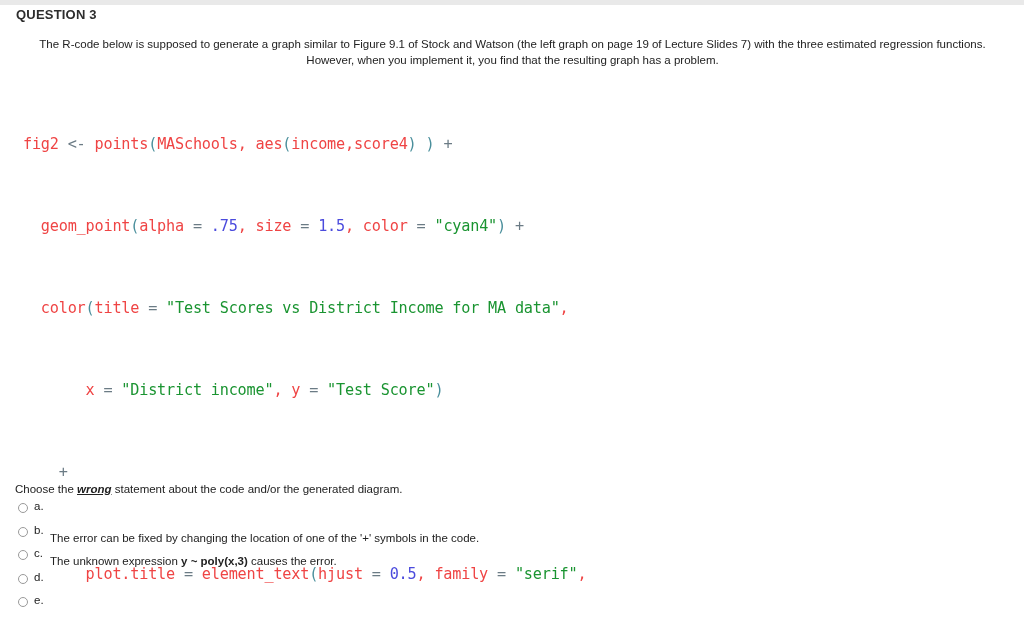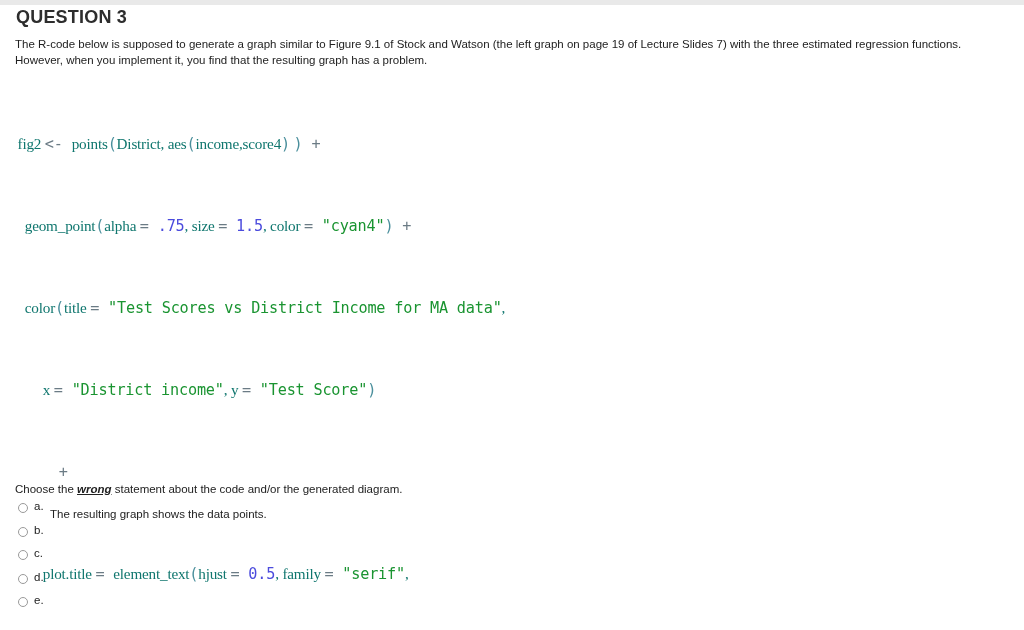--- a/index.html
+++ b/index.html
@@ -25,53 +25,54 @@
   .page {
     position: absolute;
     top: 0; left: 0;
     width: 1024px;
     height: 630px;
   }
   .qtitle {
     position: absolute;
     left: 16px;
     top: 7px;
-    font-size: 18px;
+    font-size: 13px;
     font-weight: bold;
     letter-spacing: 0.2px;
     color: #2d2d2d;
   }
   .intro {
     position: absolute;
     left: 15px;
     top: 37px;
     width: 995px;
     font-size: 11.5px;
     line-height: 15.5px;
     color: #222222;
+    text-align: center;
   }
   
   .code {
     position: absolute;
     left: 14px;
     top: 72px;
     width: 995px;
     font-family: "DejaVu Sans Mono", "Liberation Mono", monospace;
     font-size: 15.2px;
     line-height: 20.5px;
     color: #2b2b2b;
     white-space: pre;
     letter-spacing: -0.2px;
   }
   .code .ln { display: block; height: 20.5px; }
   .str { color: #1a9431; }
   .num { color: #4b4bdd; }
   .par { color: #4a8f9c; }
   .op  { color: #6b7b85; }
-  .pl  { color: #0f766e; font-family: Liberation Serif, serif; }
+  .pl  { color: #ef4444; }
   .arrow { color: #6b7b85; }
 
   
   .prompt {
     position: absolute;
     left: 15px;
     top: 483px;
     font-size: 11.5px;
     color: #222222;
   }
@@ -123,21 +124,21 @@
 
   <div class="qtitle">QUESTION 3</div>
 
   <div class="intro">
     <span>The R-code below is supposed to generate a graph similar to Figure 9.1 of Stock and Watson (the left graph on page 19 of Lecture Slides 7) with the three estimated regression functions.</span>
     <span>However, when you implement it, you find that the resulting graph has a problem.</span>
   </div>
 
   <div class="code">
 
-    <span class="ln"><span class="pl"> fig2 </span><span class="arrow">&lt;- </span><span class="pl">points</span><span class="par">(</span><span class="pl">District, aes</span><span class="par">(</span><span class="pl">income,score4</span><span class="par">)</span><span class="pl"> </span><span class="par">)</span><span class="op"> +</span></span>
+    <span class="ln"><span class="pl"> fig2 </span><span class="arrow">&lt;- </span><span class="pl">points</span><span class="par">(</span><span class="pl">MASchools, aes</span><span class="par">(</span><span class="pl">income,score4</span><span class="par">)</span><span class="pl"> </span><span class="par">)</span><span class="op"> +</span></span>
 
     <span class="ln"><span class="pl">   geom_point</span><span class="par">(</span><span class="pl">alpha </span><span class="op">= </span><span class="num">.75</span><span class="pl">, size </span><span class="op">= </span><span class="num">1.5</span><span class="pl">, color </span><span class="op">= </span><span class="str">"cyan4"</span><span class="par">)</span><span class="op"> +</span></span>
 
     <span class="ln"><span class="pl">   color</span><span class="par">(</span><span class="pl">title </span><span class="op">= </span><span class="str">"Test Scores vs District Income for MA data"</span><span class="pl">,</span></span>
 
     <span class="ln"><span class="pl">        x </span><span class="op">= </span><span class="str">"District income"</span><span class="pl">, y </span><span class="op">= </span><span class="str">"Test Score"</span><span class="par">)</span></span>
 
     <span class="ln"><span class="op">     +</span></span>
 
 
@@ -171,31 +172,32 @@
 
   <div class="prompt">
     <span>Choose the </span><u>wrong</u><span> statement about the code and/or the generated diagram.</span>
   </div>
 
   <div class="options">
 
     <div class="opt">
       <span class="radio"></span>
       <span class="olet">a.</span>
-      <span class="otxt">The resulting graph shows the data points.</span>
     </div>
 
     <div class="opt">
       <span class="radio"></span>
       <span class="olet">b.</span>
+      <span class="otxt">The error can be fixed by changing the location of one of the '+' symbols in the code.</span>
     </div>
 
     <div class="opt">
       <span class="radio"></span>
       <span class="olet">c.</span>
+      <span class="otxt">The unknown expression <b>y ~ poly(x,3)</b> causes the error.</span>
     </div>
 
     <div class="opt">
       <span class="radio"></span>
       <span class="olet">d.</span>
     </div>
 
     <div class="opt">
       <span class="radio"></span>
       <span class="olet">e.</span>

